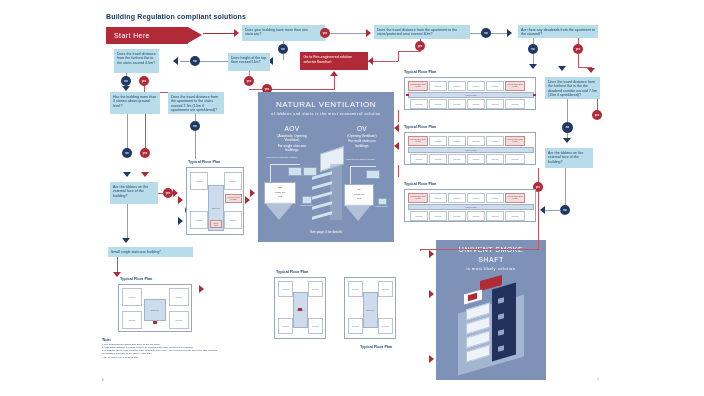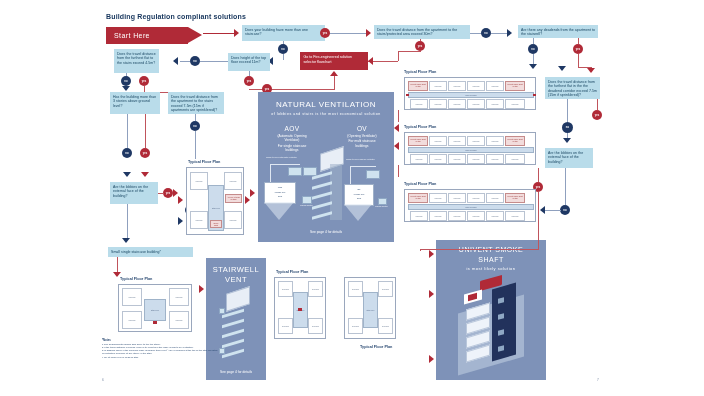--- a/index.html
+++ b/index.html
@@ -400,36 +400,20 @@
   <div class="planlbl" style="left:120px;top:277px;">Typical Floor Plan</div>
   <div class="box plan" style="left:118px;top:284px;width:74px;height:48px;">
     <div class="cell" style="left:3px;top:3px;width:20px;height:18px;">dwelling</div>
     <div class="cell" style="left:50px;top:3px;width:20px;height:18px;">dwelling</div>
     <div class="corr" style="left:25px;top:14px;width:22px;height:22px;">Stair core</div>
     <div class="cell" style="left:3px;top:26px;width:20px;height:18px;">dwelling</div>
     <div class="cell" style="left:50px;top:26px;width:20px;height:18px;">dwelling</div>
     <div class="vent" style="left:34px;top:36px;width:4px;height:3px;"></div>
   </div>
 
-  <div class="box panel" style="left:206px;top:258px;width:60px;height:122px;">
-    <div class="panel-title" style="position:absolute;left:0;top:7px;width:100%;font-size:7.5px;">STAIRWELL</div>
-    <div class="panel-title" style="position:absolute;left:0;top:17px;width:100%;font-size:7.5px;">VENT</div>
-    <div class="iso" style="left:12px;top:32px;width:38px;height:78px;">
-      <div class="shaft" style="position:absolute;left:8px;top:0;width:22px;height:16px;
-           transform:skewY(-18deg);border:.5px solid #aebdd4;"></div>
-      <div class="tread" style="position:absolute;left:4px;top:22px;width:22px;height:3px;transform:skewY(-16deg);"></div>
-      <div class="tread" style="position:absolute;left:4px;top:32px;width:22px;height:3px;transform:skewY(-16deg);"></div>
-      <div class="tread" style="position:absolute;left:4px;top:42px;width:22px;height:3px;transform:skewY(-16deg);"></div>
-      <div class="tread" style="position:absolute;left:4px;top:52px;width:22px;height:3px;transform:skewY(-16deg);"></div>
-      <div class="tread" style="position:absolute;left:4px;top:62px;width:22px;height:3px;transform:skewY(-16deg);"></div>
-      <div class="cardc" style="left:1px;top:18px;width:4px;height:4px;"></div>
-      <div class="cardc" style="left:1px;top:58px;width:4px;height:4px;"></div>
-    </div>
-    <div class="seepage" style="left:0;top:112px;">See page 4 for details</div>
-  </div>
   <div class="ar rt red" style="left:199px;top:285px;"></div>
 
   <div class="planlbl" style="left:276px;top:270px;">Typical Floor Plan</div>
   <div class="box plan" style="left:274px;top:277px;width:52px;height:62px;">
     <div class="cell" style="left:3px;top:3px;width:15px;height:16px;">dwelling</div>
     <div class="cell" style="left:33px;top:3px;width:15px;height:16px;">dwelling</div>
     <div class="corr" style="left:18px;top:14px;width:15px;height:36px;">Stair core</div>
     <div class="cell" style="left:3px;top:40px;width:15px;height:16px;">dwelling</div>
     <div class="cell" style="left:33px;top:40px;width:15px;height:16px;">dwelling</div>
     <div class="vent" style="left:23px;top:30px;width:4px;height:3px;"></div>

